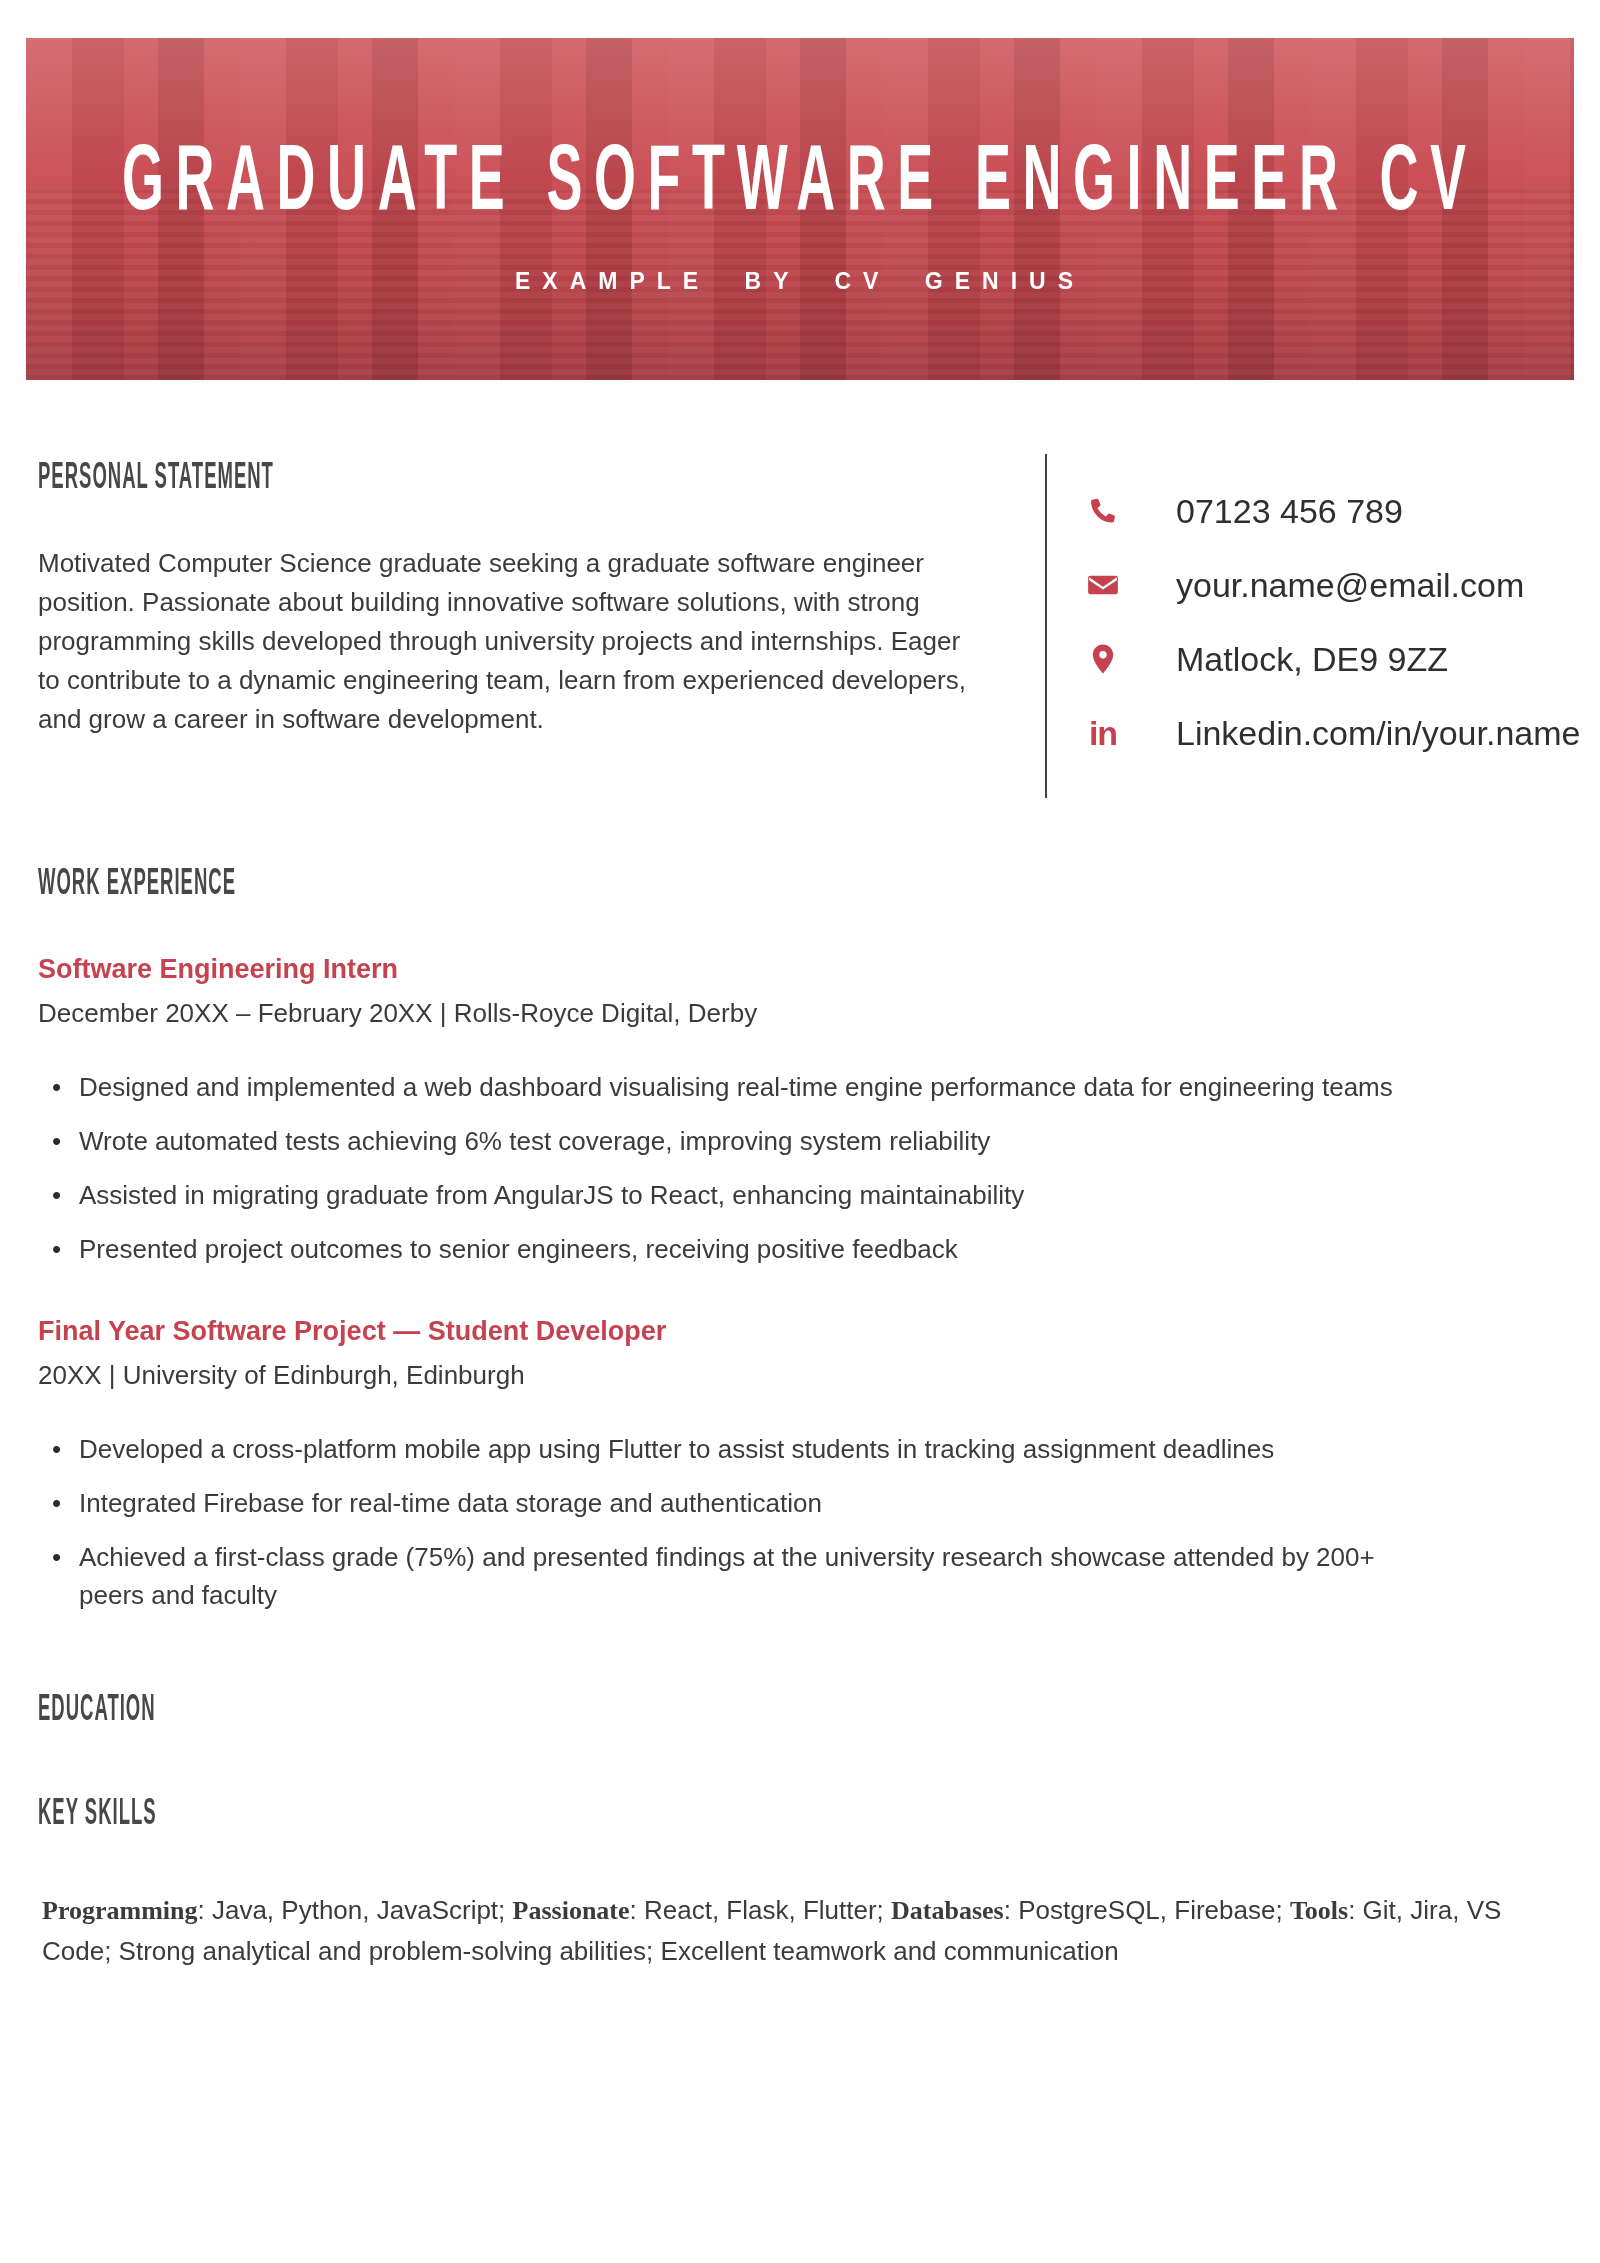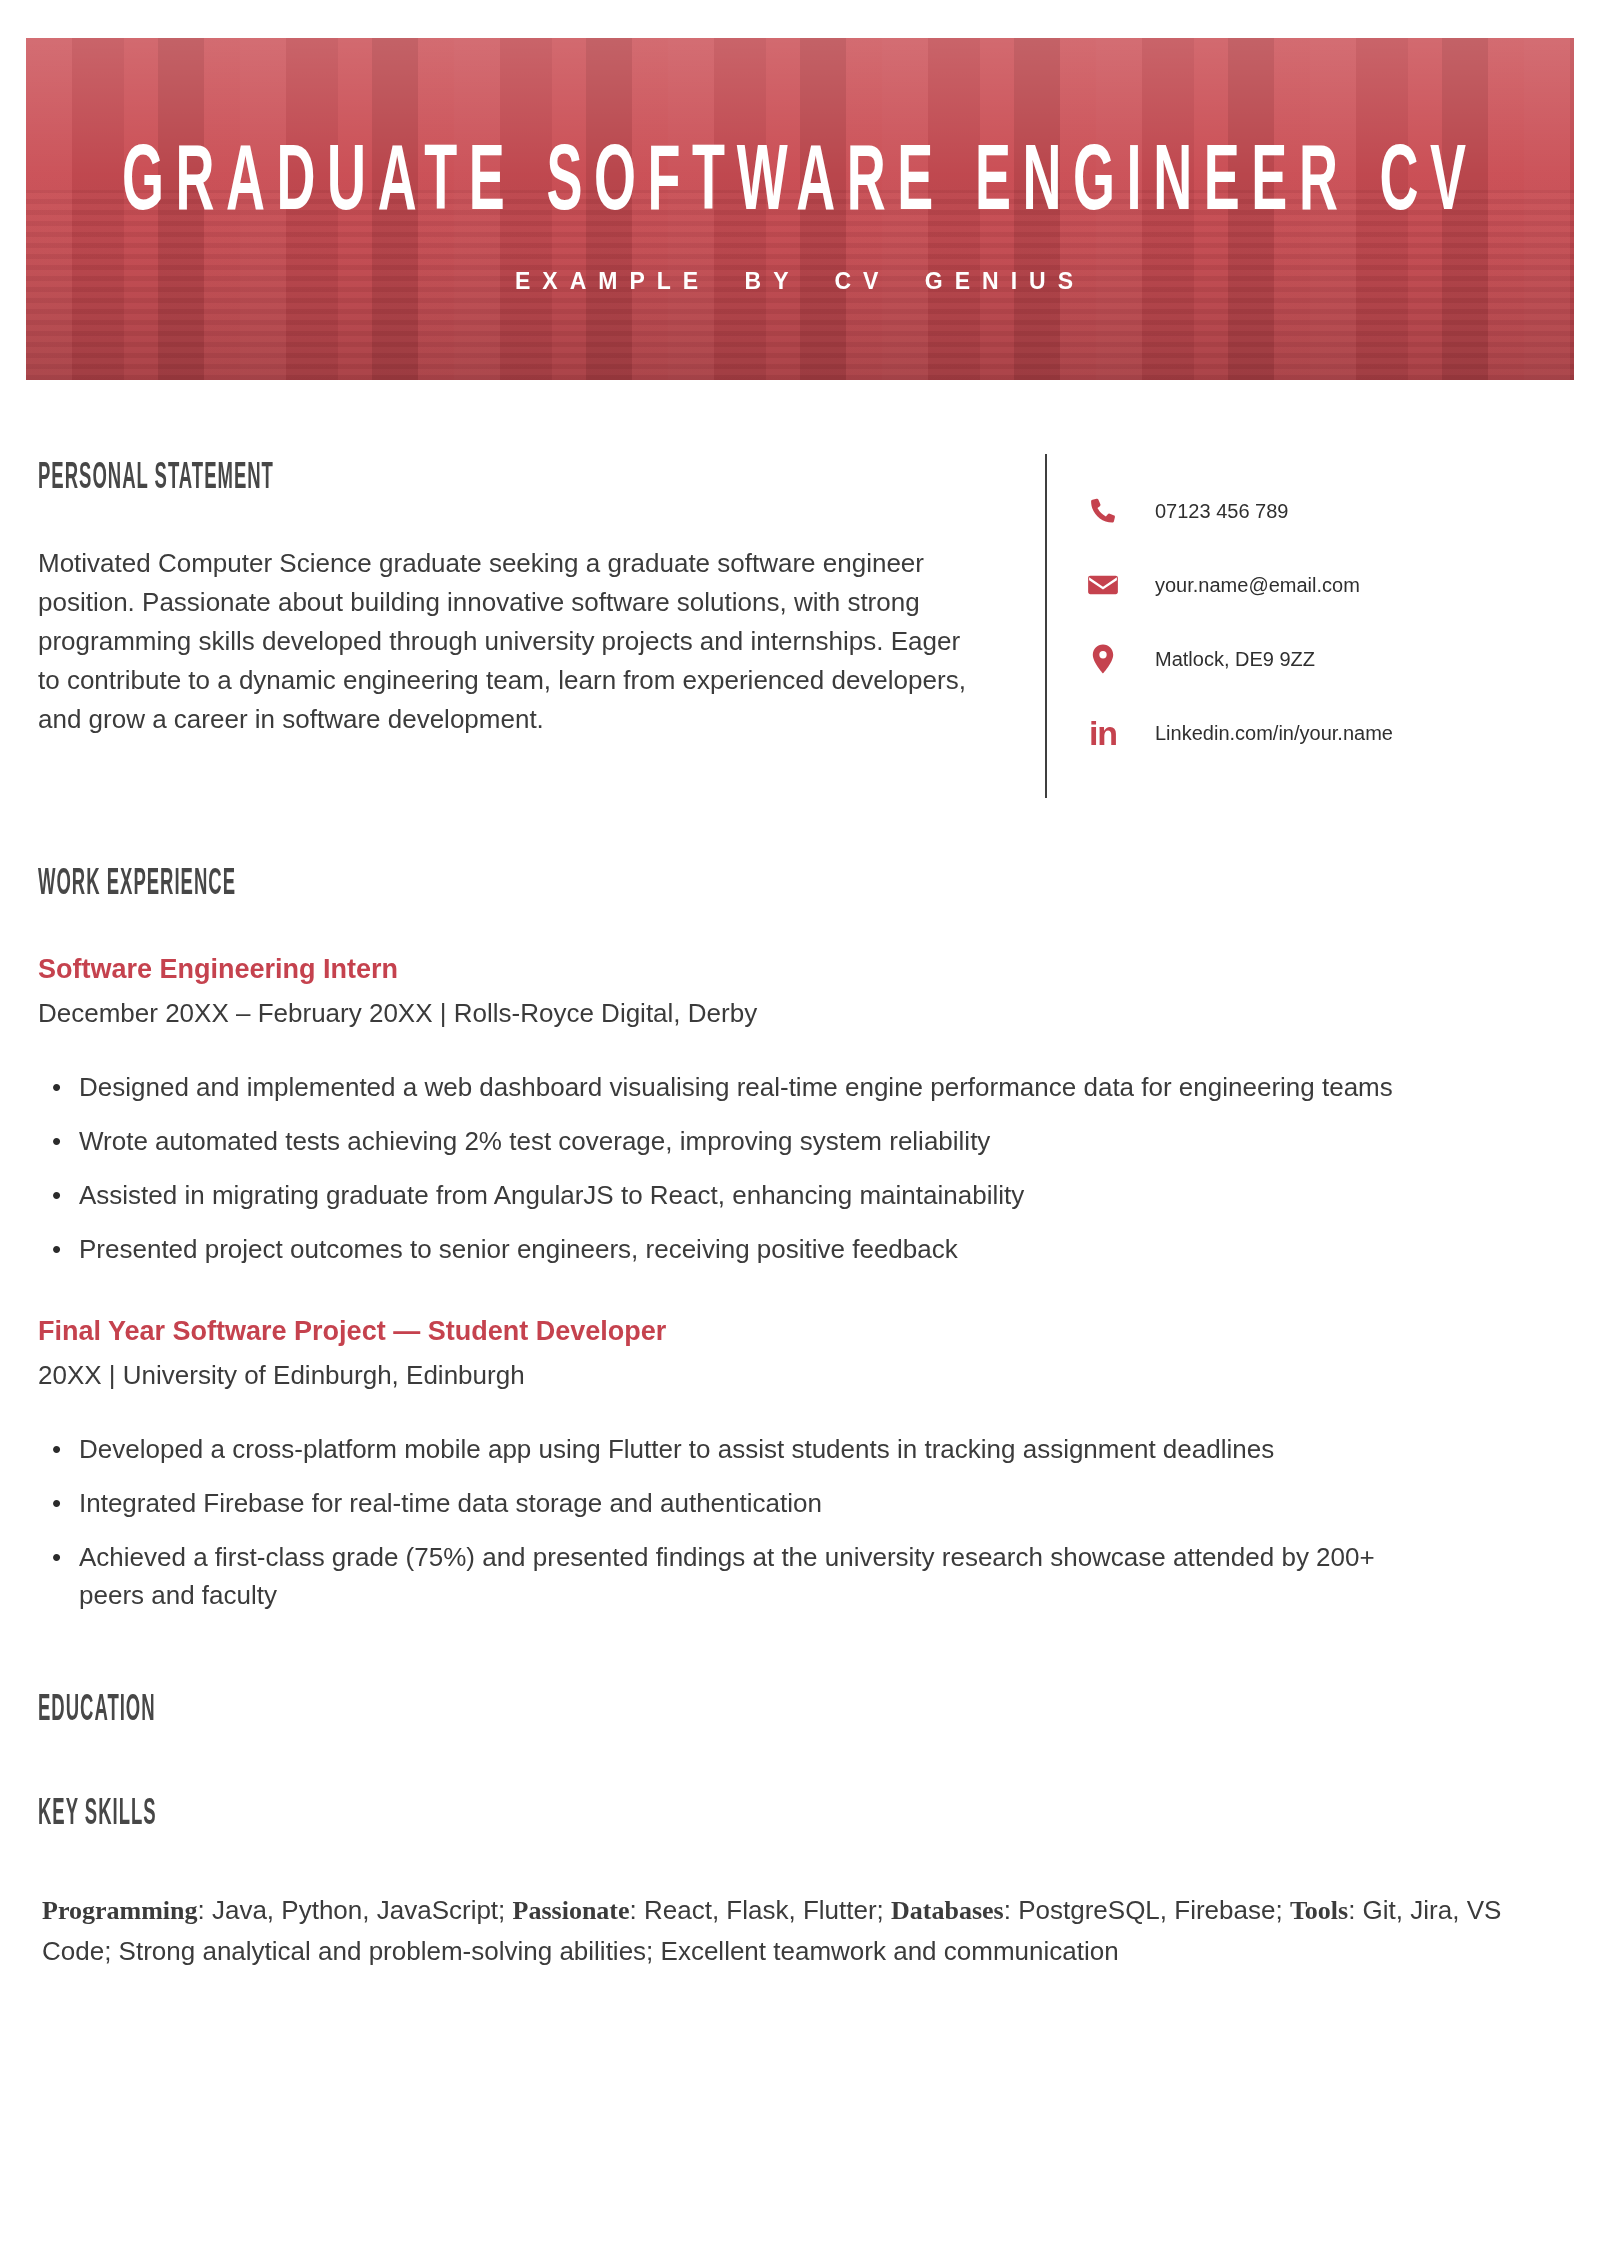--- a/index.html
+++ b/index.html
@@ -108,21 +108,21 @@
     color: var(--accent, #c5424e);
   }
   .contact-icon svg { width: 34px; height: 34px; display: block; }
   .linkedin-glyph {
     font-weight: bold;
     font-size: 34px;
     line-height: 1;
     color: var(--accent, #c5424e);
     letter-spacing: -1px;
   }
-  .contact-text { margin-left: 34px; font-size: 20px; color: #2f2f2f; }
+  .contact-text { margin-left: 55px; font-size: 34px; color: #2f2f2f; }
 
   
   .work-section { margin-top: 62px; }
   .job { margin-top: 48px; }
   .job + .job { margin-top: 46px; }
   .job-title {
     color: var(--accent, #c5424e);
     font-weight: bold;
     font-size: 27px;
     line-height: 34px;
@@ -227,21 +227,21 @@
     </div>
 
     <div class="work-section">
       <div class="section-heading">WORK EXPERIENCE</div>
 
       <div class="job">
         <div class="job-title">Software Engineering Intern</div>
         <div class="job-meta">December 20XX – February 20XX | Rolls-Royce Digital, Derby</div>
         <ul class="bullets">
           <li>Designed and implemented a web dashboard visualising real-time engine performance data for engineering teams</li>
-          <li>Wrote automated tests achieving 2% test coverage, improving system reliability</li>
+          <li>Wrote automated tests achieving 6% test coverage, improving system reliability</li>
           <li>Assisted in migrating graduate from AngularJS to React, enhancing maintainability</li>
           <li>Presented project outcomes to senior engineers, receiving positive feedback</li>
         </ul>
       </div>
 
       <div class="job">
         <div class="job-title">Final Year Software Project — Student Developer</div>
         <div class="job-meta">20XX | University of Edinburgh, Edinburgh</div>
         <ul class="bullets">
           <li>Developed a cross-platform mobile app using Flutter to assist students in tracking assignment deadlines</li>

